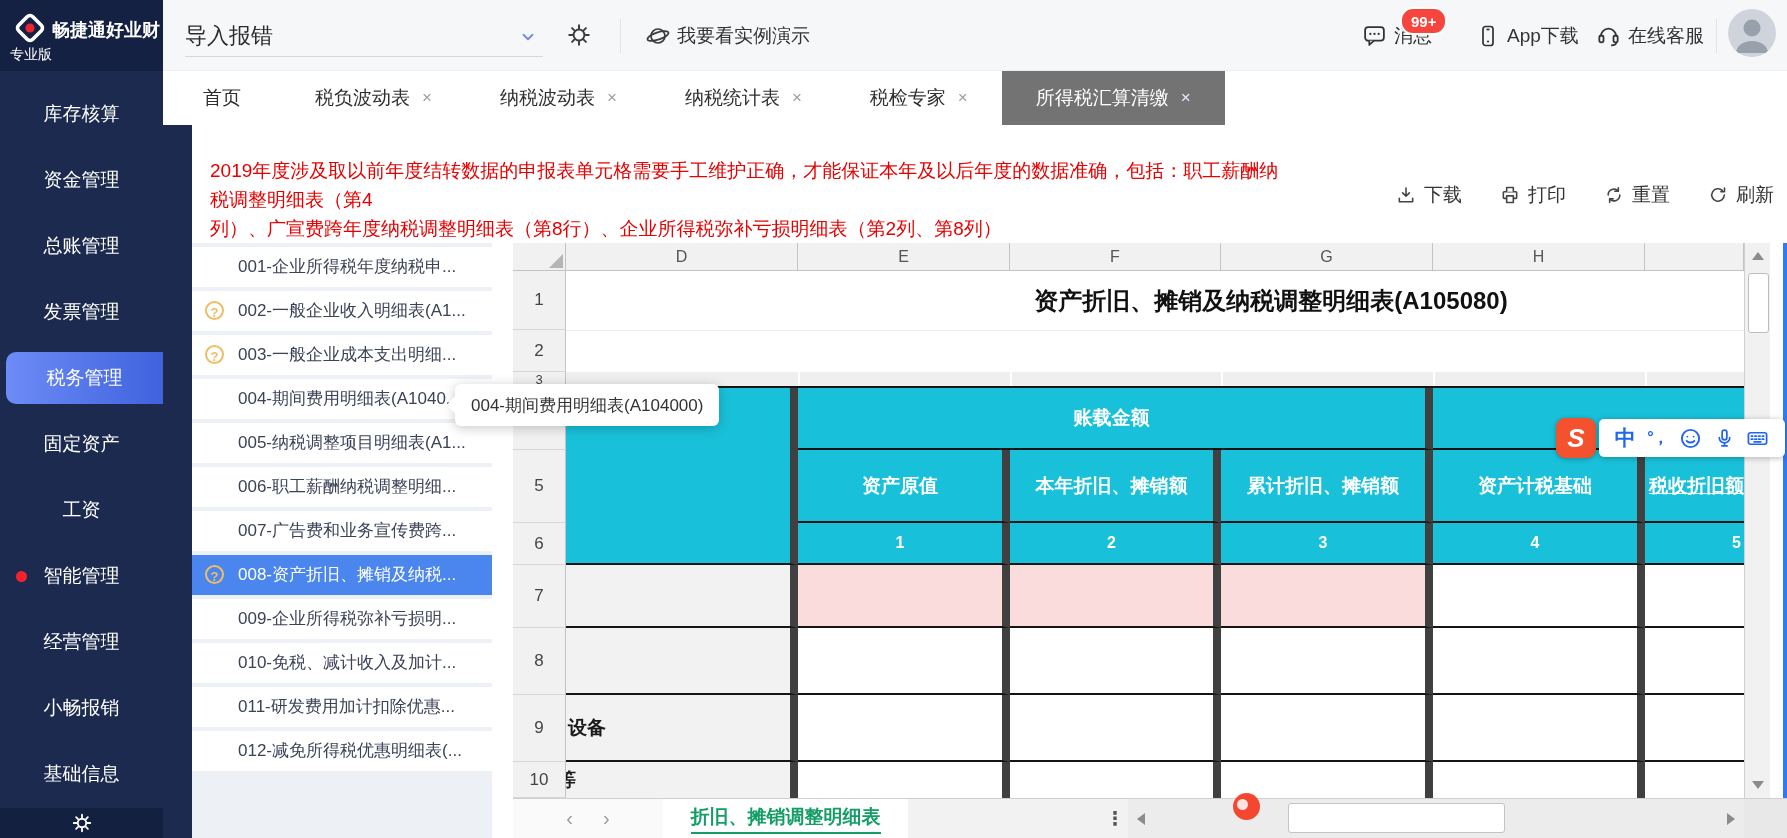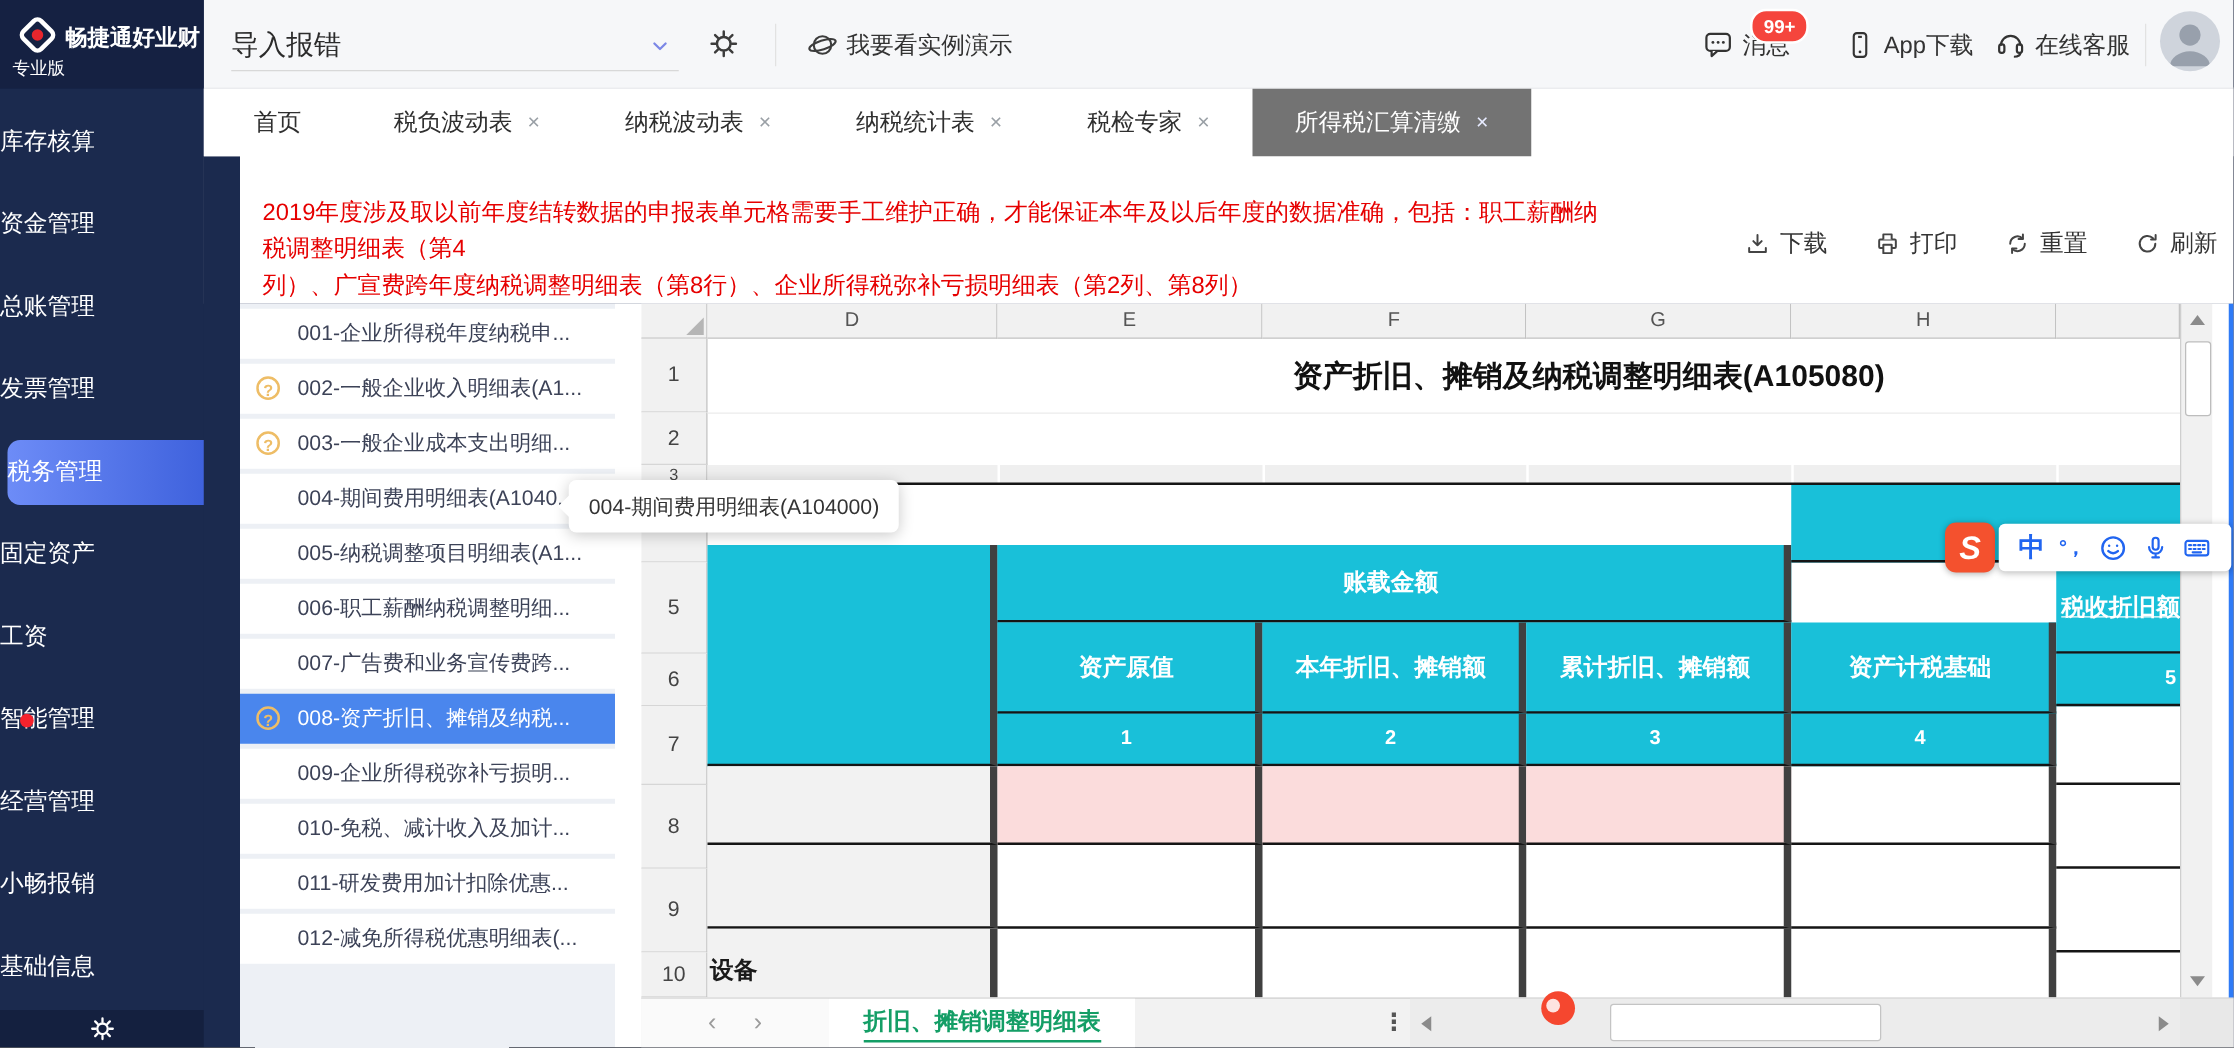--- a/index.html
+++ b/index.html
@@ -5,21 +5,21 @@
   html,body{margin:0;padding:0;background:#333;}
   .stage{position:relative;width:1787px;height:838px;overflow:hidden;background:#1b2a4e;
          font-family:"Liberation Sans","DejaVu Sans",sans-serif;color:#333;}
   .abs{position:absolute;box-sizing:border-box;}
   
   .logo-block{left:0;top:0;width:163px;height:71px;background:#152142;}
   .logo-mark{position:absolute;left:12px;top:10px;width:36px;height:36px;}
   .brand-name{position:absolute;left:52px;top:18px;color:#fff;font-size:18px;font-weight:bold;white-space:nowrap;}
   .brand-edition{position:absolute;left:10px;top:46px;color:#fff;font-size:14px;}
   .side-menu{left:0;top:71px;width:163px;height:737px;background:#1b2a4e;padding-top:10px;}
-  .side-item{position:relative;height:66px;line-height:66px;color:#fff;font-size:19px;cursor:pointer;}
+  .side-item{position:relative;height:66px;line-height:66px;text-align:center;color:#fff;font-size:19px;cursor:pointer;}
   .side-active{margin:7px 0 7px 6px;height:52px;line-height:52px;border-radius:10px 0 0 10px;
                background:linear-gradient(90deg,#6d8cf7,#3f62dd);}
   .side-dot{position:absolute;left:16px;top:28px;width:11px;height:11px;border-radius:50%;background:#f5222d;}
   .side-gear{left:0;top:808px;width:163px;height:30px;background:#14203f;display:flex;align-items:center;justify-content:center;}
   
   .topbar{left:163px;top:0;width:1624px;height:71px;background:#f6f7f9;border-bottom:1px solid #ebedf0;}
   .tb-dd{left:185px;top:15px;width:358px;height:42px;border-bottom:1px solid #d8d8d8;font-size:22px;color:#2b2b2b;line-height:42px;cursor:pointer;}
   .tb-dd svg{position:absolute;right:6px;top:13px;}
   .tb-icon-btn{cursor:pointer;}
   .tb-divider{width:1px;background:#e2e2e2;}
@@ -48,21 +48,21 @@
   .collapse-handle{left:494px;top:528px;width:20px;height:28px;color:#999;font-size:20px;line-height:28px;text-align:center;cursor:pointer;}
   
   .sheet-bg{left:492px;top:243px;width:1295px;height:595px;background:#fff;}
   .sheet{left:513px;top:243px;width:1257px;height:555px;background:#fff;overflow:hidden;}
   .shead{position:absolute;background:#f1f1f1;border-right:1px solid #c3c3c3;border-bottom:1px solid #c3c3c3;
          box-sizing:border-box;display:flex;align-items:center;justify-content:center;font-size:16px;color:#555;}
   .rnum{position:absolute;left:0;width:53px;background:#f1f1f1;border-right:1px solid #c3c3c3;border-bottom:1px solid #d6d6d6;
         box-sizing:border-box;display:flex;align-items:center;justify-content:center;font-size:17px;color:#444;overflow:hidden;}
   .corner-tri{position:absolute;right:2px;bottom:2px;width:0;height:0;border-left:14px solid transparent;border-bottom:14px solid #b5b5b5;}
   .cell{position:absolute;box-sizing:border-box;display:flex;align-items:center;justify-content:center;overflow:hidden;}
-  .bR{border-right:6px solid #404040;margin-top:48px;}
+  .bR{border-right:8px solid #404040;}
   .bB{border-bottom:2px solid #151515;}
   .cyan{background:#19c0d9;color:#fff;font-weight:bold;font-size:19px;}
   .graycell{background:#f2f2f2;}
   .pink{background:#fbdcdc;}
   .sheet-title{position:absolute;left:285px;top:28px;width:946px;height:59px;display:flex;align-items:center;justify-content:center;
                font-size:24px;font-weight:bold;color:#111;}
   .vscroll{position:absolute;left:1231px;top:0;width:26px;height:555px;background:#f1f1f1;border-left:1px solid #cfcfcf;box-sizing:border-box;}
   .tri-up{width:0;height:0;border-left:6px solid transparent;border-right:6px solid transparent;border-bottom:8px solid #8b8b8b;}
   .tri-down{width:0;height:0;border-left:6px solid transparent;border-right:6px solid transparent;border-top:8px solid #8b8b8b;}
   .tri-left{width:0;height:0;border-top:6px solid transparent;border-bottom:6px solid transparent;border-right:8px solid #8b8b8b;}

